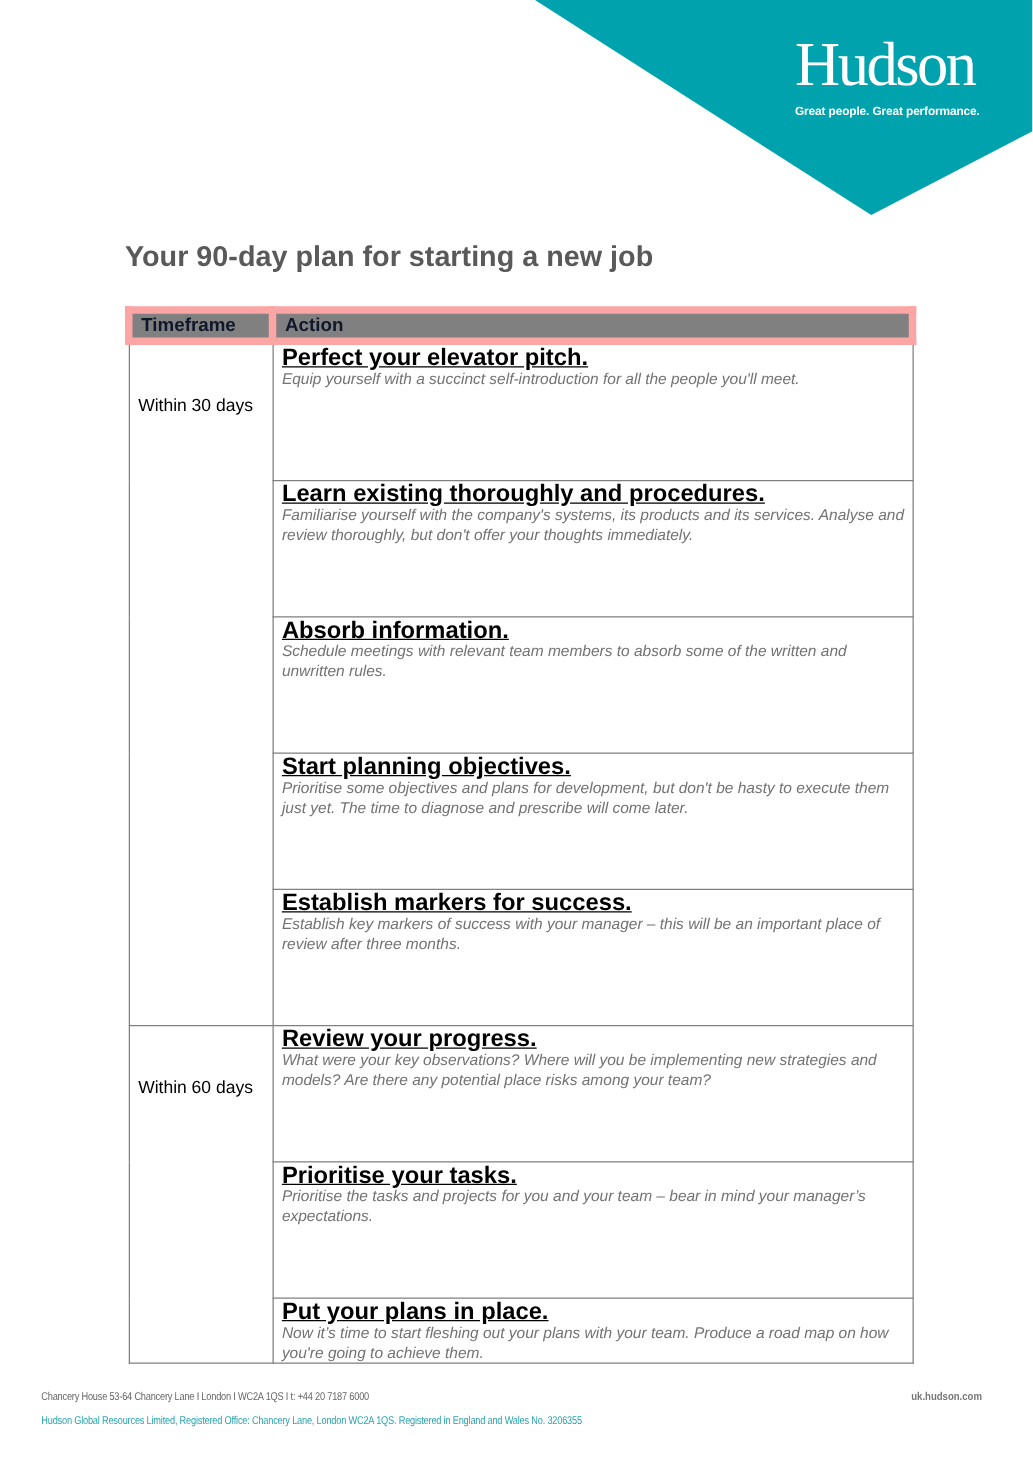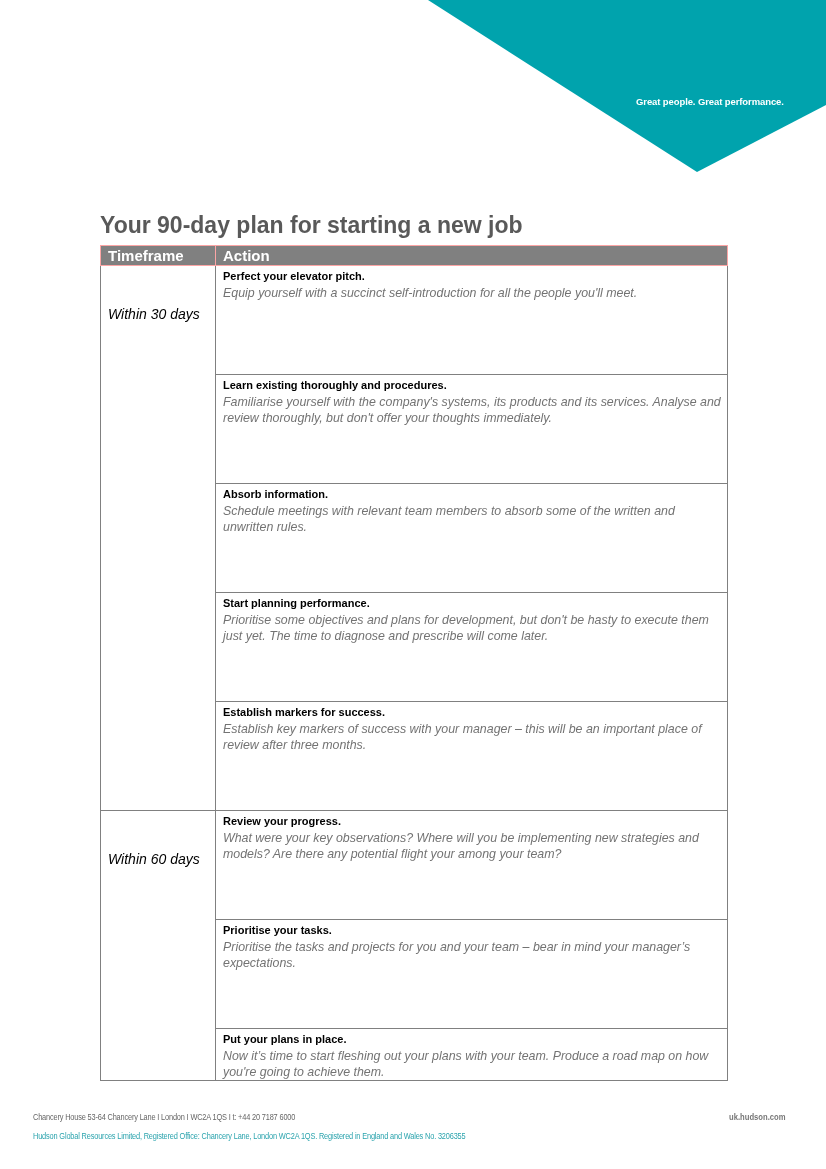--- a/index.html
+++ b/index.html
@@ -10,53 +10,53 @@
   }
   .banner {
     position: absolute; left: 0; top: 0; width: 826px; height: 175px;
   }
   .logo {
     position: absolute; left: 636px; top: 26px;
     color: #ffffff; font-family: "Liberation Serif", serif;
     font-size: 50px; letter-spacing: -2px; line-height: 50px;
   }
   .tagline {
-    position: absolute; left: 636px; top: 96px;
+    position: absolute; left: 636px; top: 84px;
     color: #ffffff; font-family: "Liberation Sans", sans-serif;
     font-size: 9.5px; font-weight: bold; letter-spacing: -0.1px;
   }
   .title {
-    position: absolute; left: 100px; top: 212px;
+    position: absolute; left: 100px; top: 192px;
     font-size: 23px; font-weight: bold; color: #595959;
     margin: 0;
     text-align: right;
   }
   table.plan {
     position: absolute; left: 100px; top: 245px;
     width: 627px; border-collapse: collapse;
     table-layout: fixed;
   }
   table.plan th {
-    background: #808080; color: #ffffff; font-weight: bold;
+    background: #808080; color: #0f172a; font-weight: bold;
     font-size: 15px; text-align: left; padding: 0 0 0 7px;
     height: 19px; line-height: 19px;
-    border: 1px solid #fca5a5;
+    border: 6px solid #fca5a5;
   }
   table.plan td {
     border: 1px solid #808080; vertical-align: top;
     padding: 2px 6px 0 7px;
   }
   td.timeframe {
-    font-style: italic; font-size: 14px; color: #000;
+    font-size: 14px; color: #000;
     vertical-align: top;
   }
   td.timeframe span { display: block; margin-top: 38px; }
   td.action { height: 106px; }
   td.action.last { height: 48px; margin-top: 36px; }
-  .a-title { font-weight: bold; font-size: 11px; color: #000; line-height: 17px; }
+  .a-title { font-weight: bold; font-size: 19px; color: #000; line-height: 17px; text-decoration: underline; }
   .a-desc { font-style: italic; font-size: 12.4px; color: #737373; line-height: 16px; }
   .footer-1 {
     position: absolute; left: 33px; top: 1112px;
     font-size: 9px; color: #666666; letter-spacing: -0.2px;
     font-family: "Liberation Sans", sans-serif; transform: scaleX(0.82); transform-origin: left;
   }
   .footer-2 {
     position: absolute; left: 33px; top: 1131px;
     font-size: 9px; color: #2aa3ad; letter-spacing: -0.2px;
     transform: scaleX(0.82); transform-origin: left;
@@ -67,20 +67,21 @@
     transform: scaleX(0.85); transform-origin: left;
   }
 </style>
 </head>
 <body>
 
 <div class="banner">
   <svg width="826" height="175" viewBox="0 0 826 175">
     <polygon points="428,0 826,0 826,105 697,172" fill="#00a3ad"></polygon>
   </svg>
+  <div class="logo">Hudson</div>
   <div class="tagline">Great people. Great performance.</div>
 </div>
 
 <h1 class="title">Your 90-day plan for starting a new job</h1>
 
 <table class="plan">
   <colgroup>
       <col style="width:115px">
       <col style="width:512px">
     </colgroup>
@@ -107,37 +108,37 @@
       </td>
     </tr>
     <tr>
       <td class="action">
         <div class="a-title">Absorb information.</div>
         <div class="a-desc">Schedule meetings with relevant team members to absorb some of the written and unwritten rules.</div>
       </td>
     </tr>
     <tr>
       <td class="action">
-        <div class="a-title">Start planning performance.</div>
+        <div class="a-title">Start planning objectives.</div>
         <div class="a-desc">Prioritise some objectives and plans for development, but don't be hasty to execute them just yet. The time to diagnose and prescribe will come later.</div>
       </td>
     </tr>
     <tr>
       <td class="action">
         <div class="a-title">Establish markers for success.</div>
         <div class="a-desc">Establish key markers of success with your manager – this will be an important place of review after three months.</div>
       </td>
     </tr>
     <tr>
       <td class="timeframe" rowspan="3">
           <span>Within 60 days</span>
         </td>
       <td class="action">
         <div class="a-title">Review your progress.</div>
-        <div class="a-desc">What were your key observations? Where will you be implementing new strategies and models? Are there any potential flight your among your team?</div>
+        <div class="a-desc">What were your key observations? Where will you be implementing new strategies and models? Are there any potential place risks among your team?</div>
       </td>
     </tr>
     <tr>
       <td class="action">
         <div class="a-title">Prioritise your tasks.</div>
         <div class="a-desc">Prioritise the tasks and projects for you and your team – bear in mind your manager’s expectations.</div>
       </td>
     </tr>
     <tr>
       <td class="action last">

